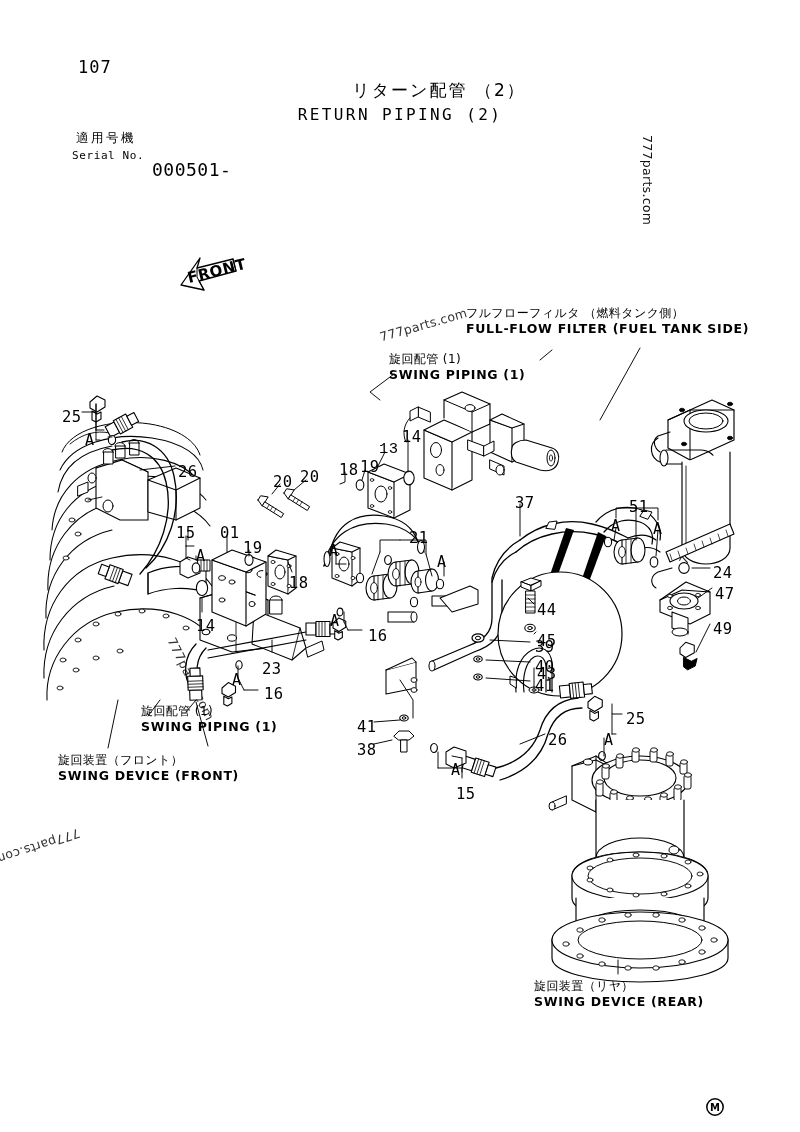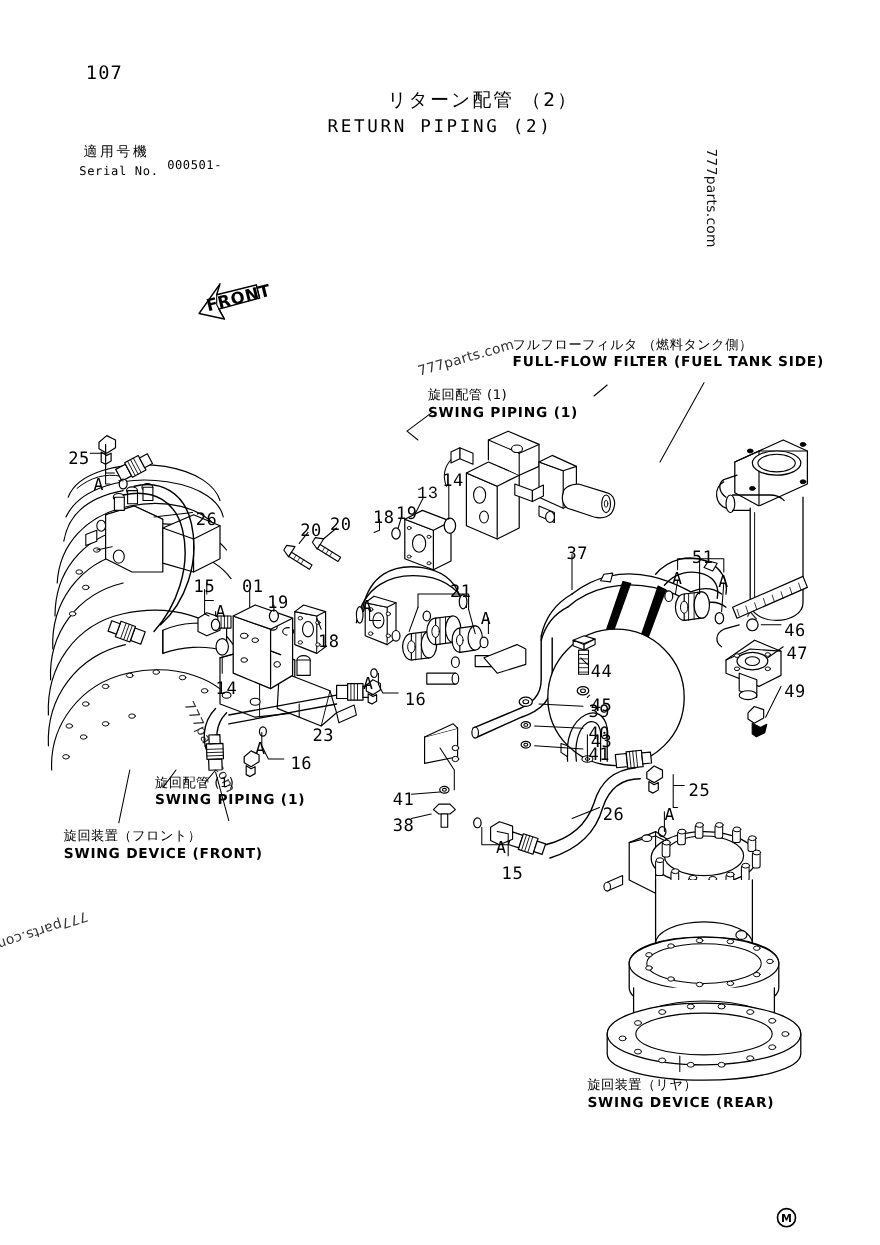--- a/index.html
+++ b/index.html
@@ -11,21 +11,21 @@
   }
   .page{position:absolute;left:0;top:0;width:800px;height:972px;}
 
   
   .abs{position:absolute;white-space:nowrap;}
   .page-no{left:78px;top:57px;font-size:17px;letter-spacing:1px;font-family:"DejaVu Sans Mono","Liberation Mono",monospace;}
   .title-jp{left:0;top:79px;width:800px;text-align:center;font-size:17px;letter-spacing:2px;padding-left:39px;}
   .title-en{left:0;top:105px;width:800px;text-align:center;font-size:16px;letter-spacing:2.4px;font-family:"DejaVu Sans Mono","Liberation Mono",monospace;}
   .serial-jp{left:76px;top:130px;font-size:12.5px;letter-spacing:2.5px;}
   .serial-en{left:72px;top:149px;font-size:11px;letter-spacing:0.6px;font-family:"DejaVu Sans Mono","Liberation Mono",monospace;}
-  .serial-val{left:152px;top:144px;font-size:11px;letter-spacing:0.5px;font-family:"DejaVu Sans Mono","Liberation Mono",monospace;}
+  .serial-val{left:152px;top:159px;font-size:18px;letter-spacing:0.5px;font-family:"DejaVu Sans Mono","Liberation Mono",monospace;}
 
   .cap{position:absolute;white-space:nowrap;}
   .cap .jp{font-size:12px;letter-spacing:0.4px;display:block;line-height:1.25;}
   .cap .en{font-size:12.5px;letter-spacing:0.7px;display:block;line-height:1.25;font-weight:bold;}
 
   
   .wm{position:absolute;color:#111;font-size:12.5px;letter-spacing:0.3px;white-space:nowrap;font-family:"DejaVu Sans","Liberation Sans",sans-serif;}
 
   
   .num{position:absolute;font-size:15.5px;font-family:"DejaVu Sans Mono","Liberation Mono",monospace;letter-spacing:0.5px;white-space:nowrap;}
@@ -761,28 +761,28 @@
       <div class="num" style="left: 300px; top: 468px;">20</div>
       <div class="num" style="left: 339px; top: 461px;">18</div>
       <div class="num" style="left: 360px; top: 458px;">19</div>
       <div class="num" style="left: 379px; top: 440px; font-family: Liberation Mono, monospace;">13</div>
       <div class="num" style="left: 402px; top: 428px;">14</div>
       <div class="num a" style="left: 329px; top: 542px;">A</div>
       <div class="num" style="left: 409px; top: 529px;">21</div>
       <div class="num a" style="left: 437px; top: 553px;">A</div>
       <div class="num a" style="left: 232px; top: 671px;">A</div>
       <div class="num" style="left: 264px; top: 685px;">16</div>
-      <div class="num" style="left: 284px; top: 660px;">23</div>
+      <div class="num" style="left: 262px; top: 660px;">23</div>
       <div class="num a" style="left: 330px; top: 612px;">A</div>
       <div class="num" style="left: 368px; top: 627px;">16</div>
       <div class="num" style="left: 515px; top: 494px;">37</div>
       <div class="num" style="left: 629px; top: 498px;">51</div>
       <div class="num a" style="left: 611px; top: 517px;">A</div>
       <div class="num a" style="left: 653px; top: 520px;">A</div>
-      <div class="num" style="left: 713px; top: 564px;">46</div>
+      <div class="num" style="left: 713px; top: 564px;">24</div>
       <div class="num" style="left: 715px; top: 585px;">47</div>
       <div class="num" style="left: 713px; top: 620px;">49</div>
       <div class="num" style="left: 537px; top: 601px;">44</div>
       <div class="num" style="left: 537px; top: 632px;">45</div>
       <div class="num" style="left: 537px; top: 665px;">43</div>
       <div class="num" style="left: 535px; top: 638px;">39</div>
       <div class="num" style="left: 535px; top: 658px;">40</div>
       <div class="num" style="left: 535px; top: 677px;">41</div>
       <div class="num" style="left: 357px; top: 718px;">41</div>
       <div class="num" style="left: 357px; top: 741px;">38</div>

